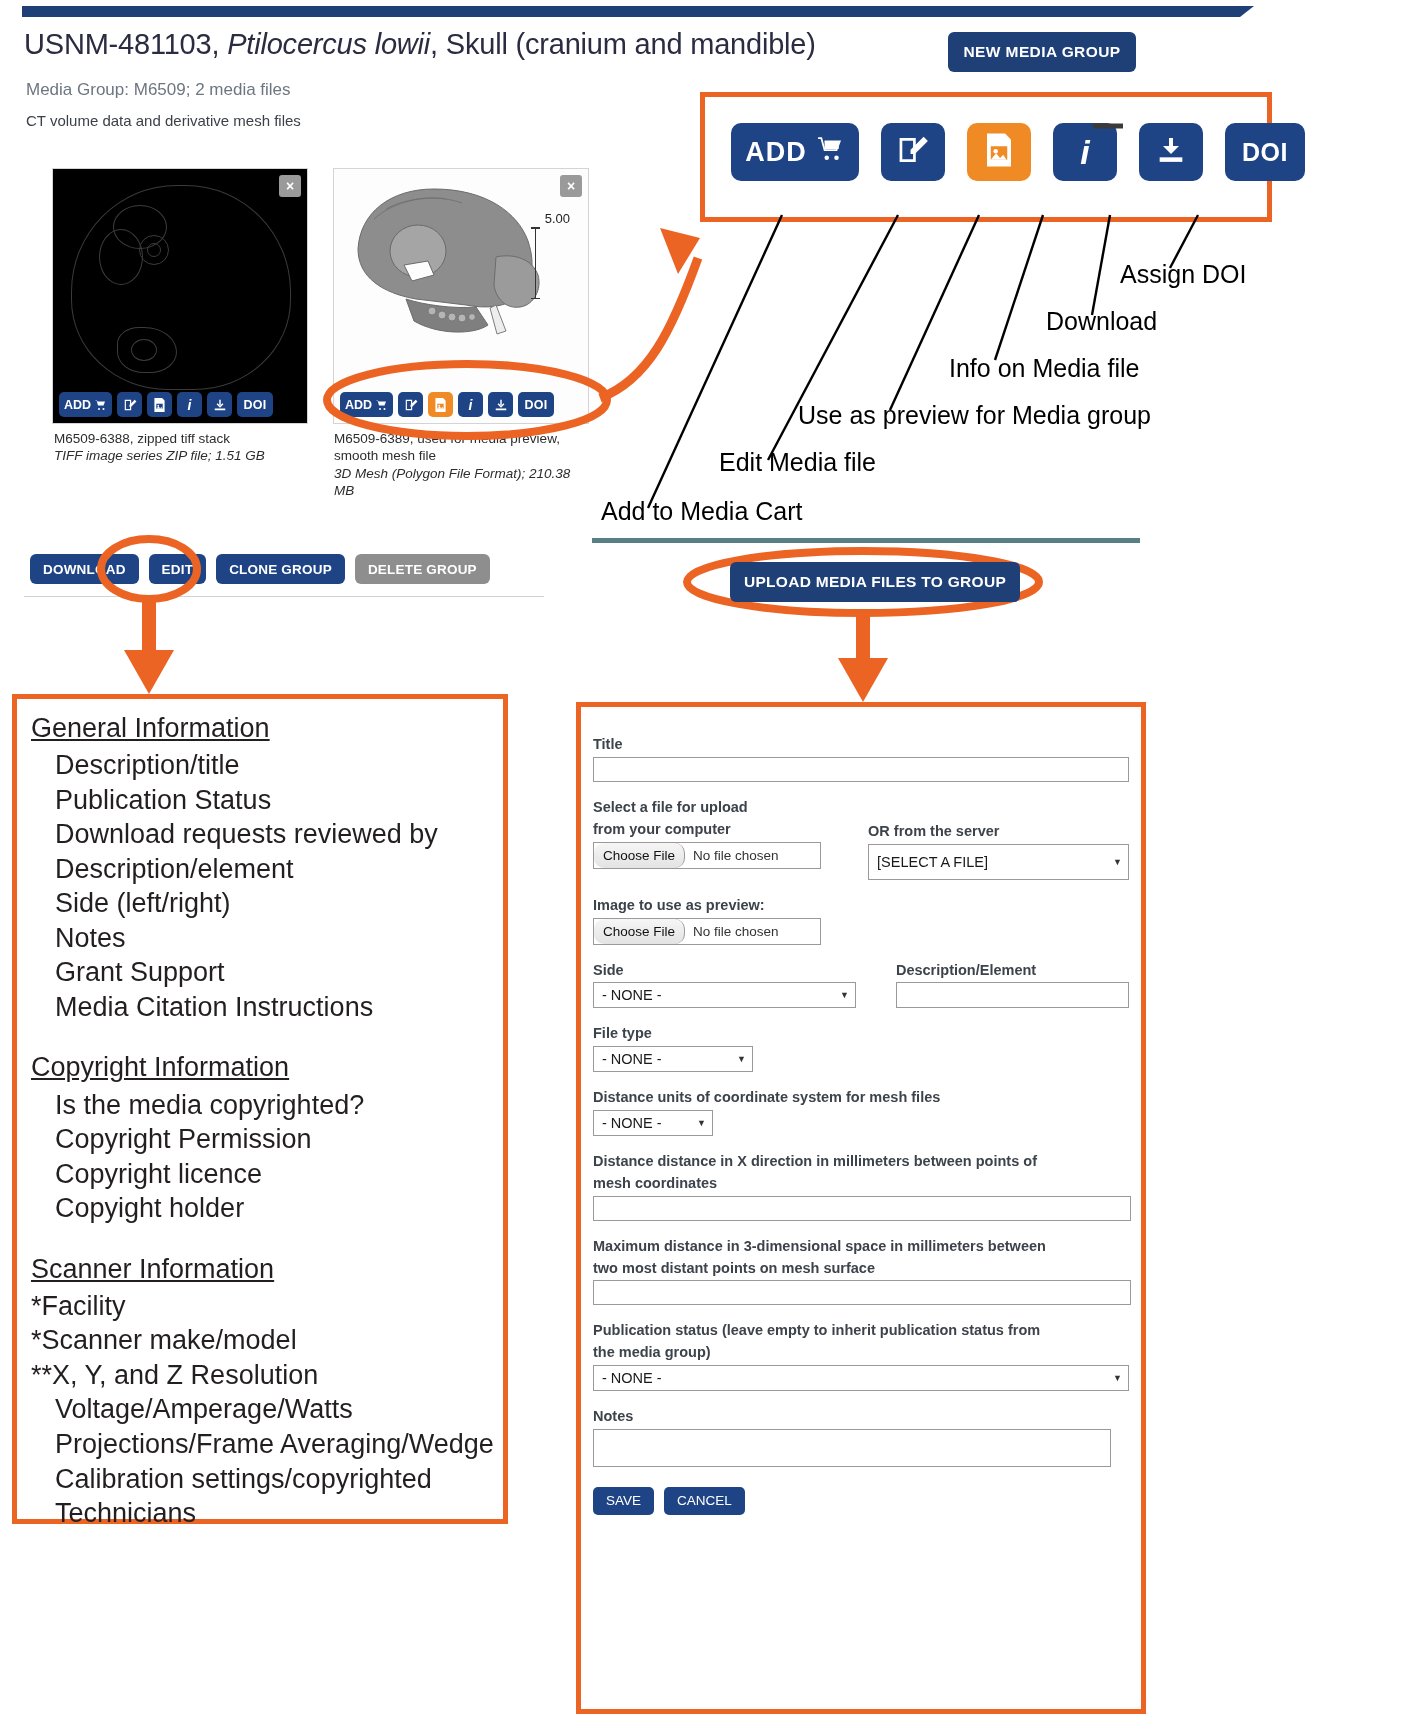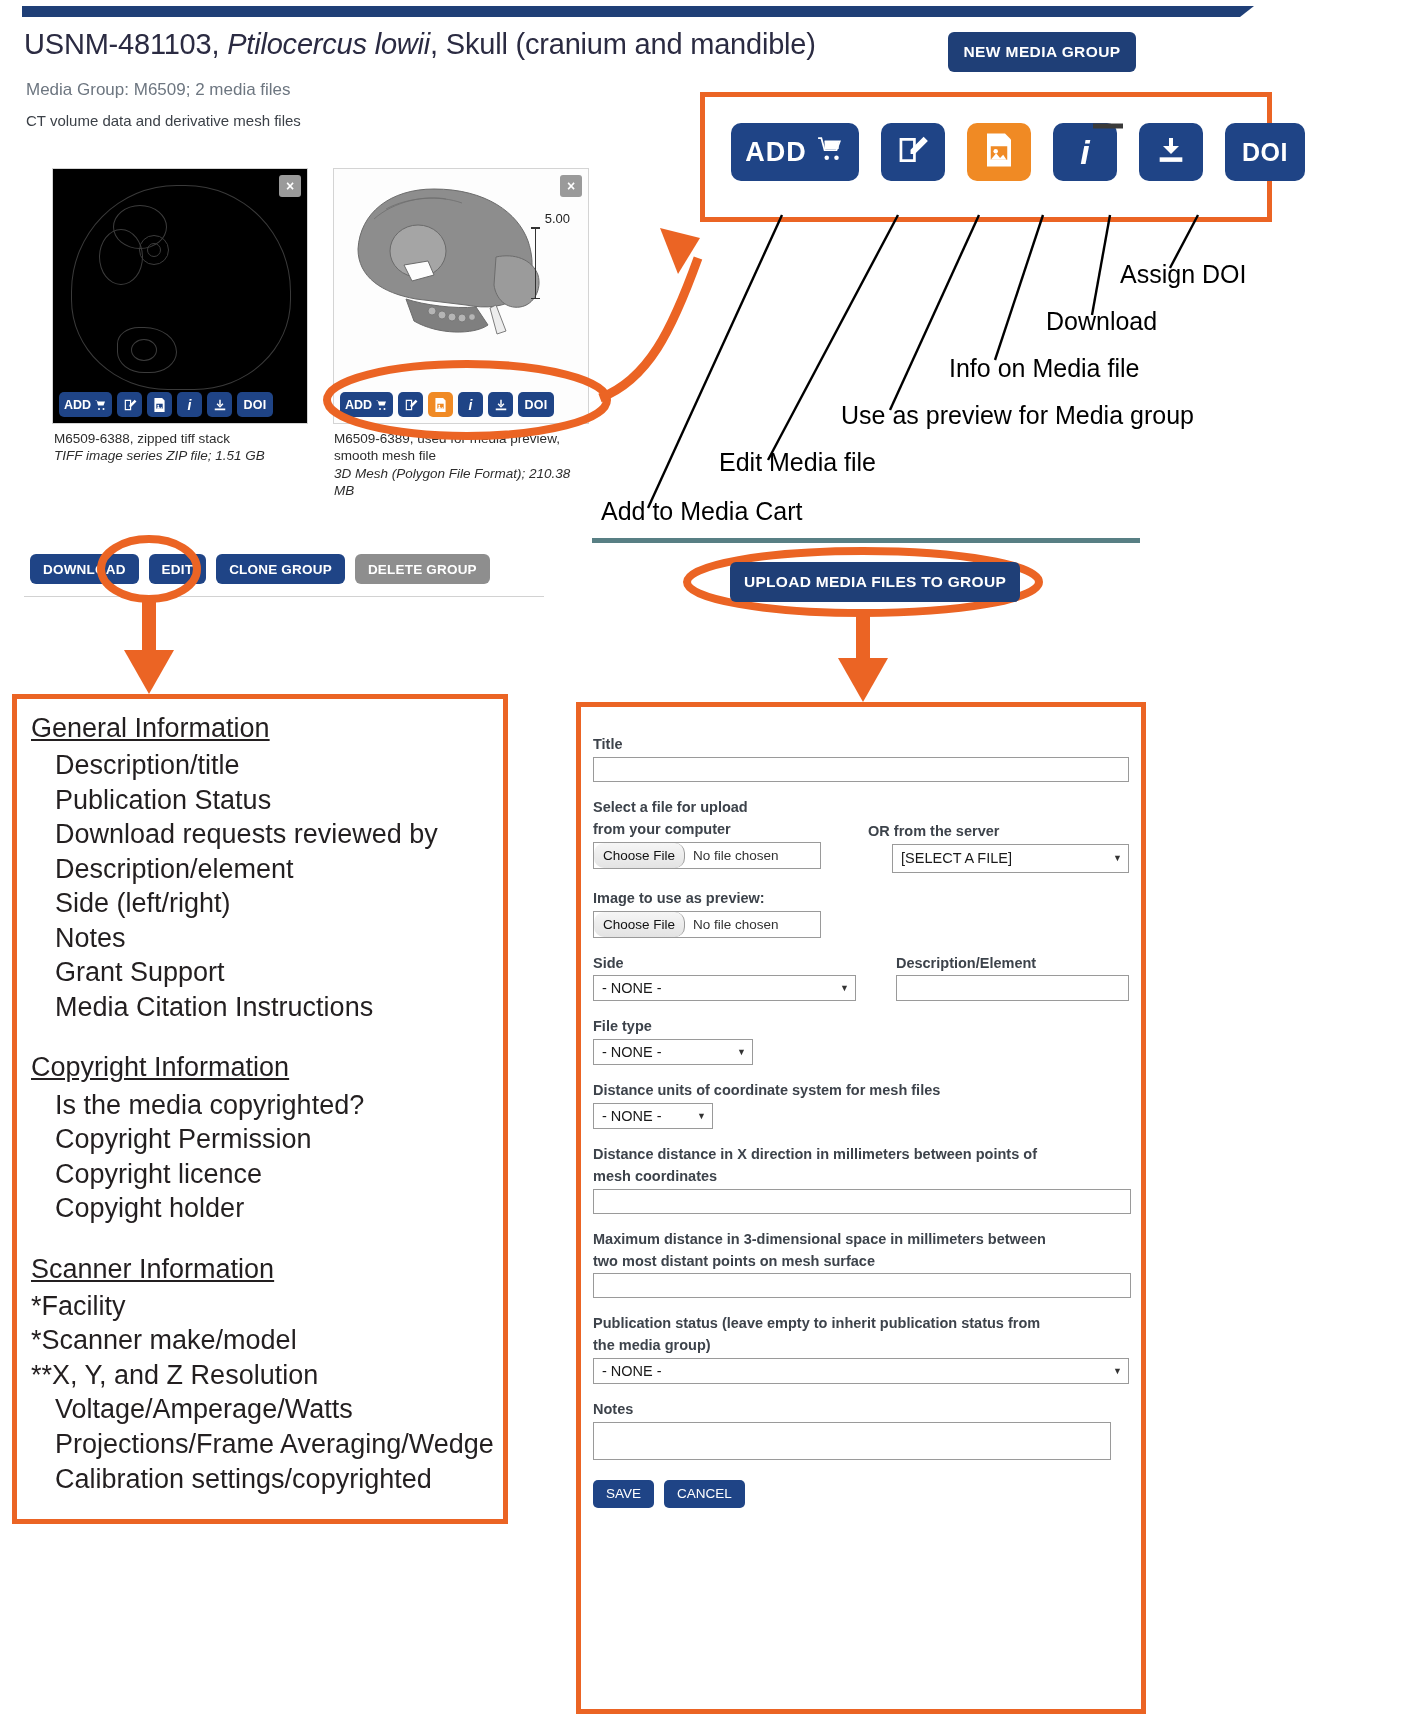--- a/index.html
+++ b/index.html
@@ -422,21 +422,21 @@
 
   <ellipse cx="863" cy="582" rx="176" ry="31" fill="none" stroke="#eb6424" stroke-width="8"></ellipse>
 
   <path d="M863 614 L863 668" stroke="#eb6424" stroke-width="14" fill="none"></path>
   <path d="M838 658 L888 658 L863 702 Z" fill="#eb6424"></path>
 </svg>
 
 <div class="anno abs" style="left:1120px;top:260px;">Assign DOI</div>
 <div class="anno abs" style="left:1046px;top:307px;">Download</div>
 <div class="anno abs" style="left:949px;top:354px;">Info  on Media file</div>
-<div class="anno abs" style="left:841px;top:401px;">Use as preview for Media group</div>
+<div class="anno abs" style="left:798px;top:401px;">Use as preview for Media group</div>
 <div class="anno abs" style="left:719px;top:448px;">Edit Media file</div>
 <div class="anno abs" style="left:601px;top:497px;">Add to Media  Cart</div>
 
 <div id="teal-rule" class="abs"></div>
 <div id="upload-btn" class="abs">UPLOAD MEDIA FILES TO GROUP</div>
 
 <div id="info-panel" class="abs">
   <div id="info-list">
     <div class="sec-head">General Information</div>
     <div class="sec-item">Description/title</div>
@@ -458,20 +458,21 @@
 
     <div class="sec-gap"></div>
 
     <div class="sec-head">Scanner Information</div>
     <div class="sec-item noindent">*Facility</div>
     <div class="sec-item noindent">*Scanner make/model</div>
     <div class="sec-item noindent">**X, Y, and Z Resolution</div>
     <div class="sec-item">Voltage/Amperage/Watts</div>
     <div class="sec-item">Projections/Frame Averaging/Wedge</div>
     <div class="sec-item">Calibration settings/copyrighted</div>
+    <div class="sec-item">Technicians</div>
   </div>
 </div>
 
 <div id="form-panel" class="abs">
   <div id="form-inner">
 
     <div class="f-block">
       <div class="f-label">Title</div>
       <input class="f-input" value="" style="">
     </div>
@@ -481,21 +482,21 @@
         <div style="width:236px;">
           <div class="f-label">Select a file for upload</div>
           <div class="f-label">from your computer</div>
           <div class="filebox">
             <span class="btn">Choose File</span>
             <span class="txt">No file chosen</span>
           </div>
         </div>
         <div style="width:262px;">
           <div class="f-label" style="margin-top:24px;">OR from the server</div>
-          <div class="f-select" style="height:29px;margin-left:24px;">
+          <div class="f-select" style="height:36px;">
             <span>[SELECT A FILE]</span>
             <span class="car">▼</span>
           </div>
         </div>
       </div>
     </div>
 
     <div class="f-block">
       <div class="f-label">Image to use as preview:</div>
       <div class="filebox">

